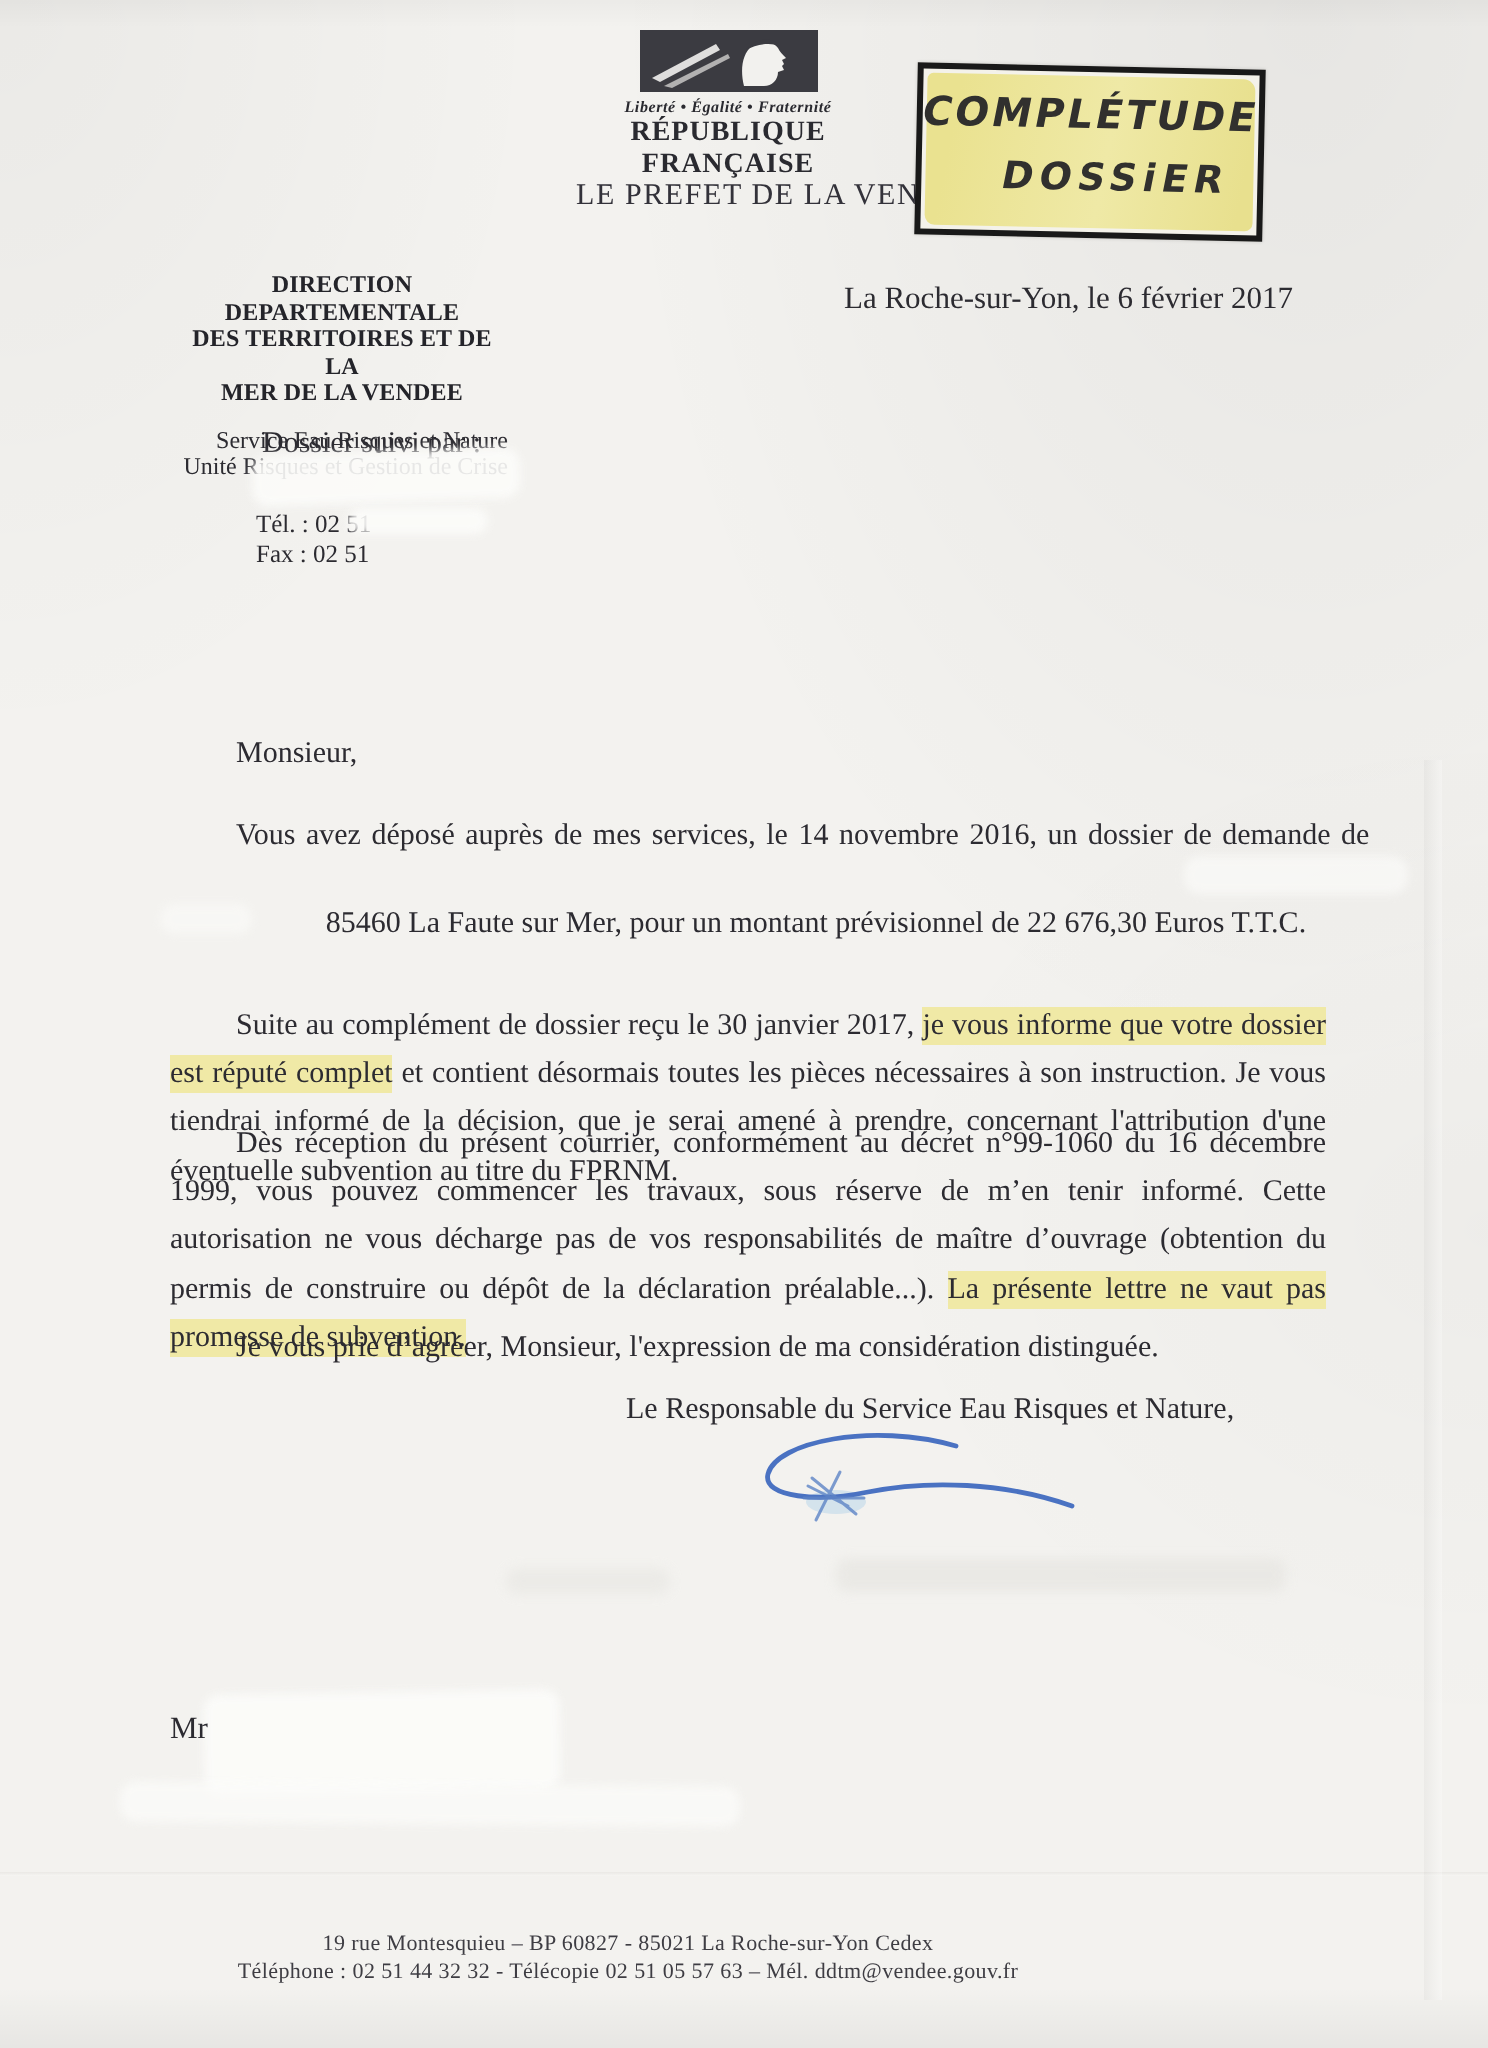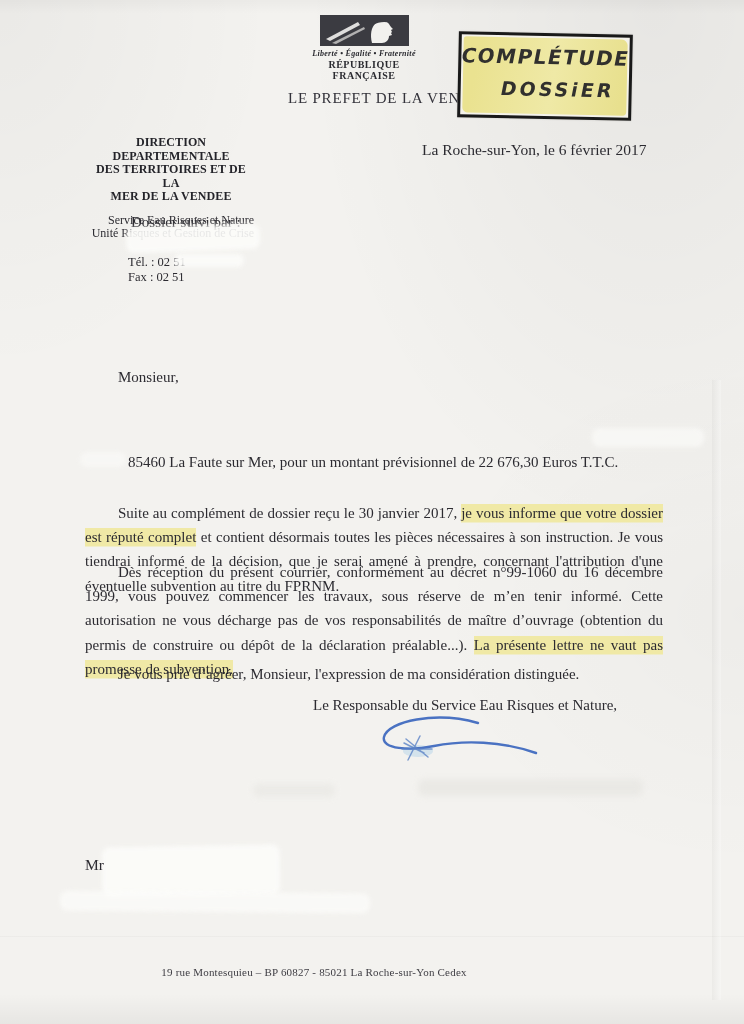--- a/index.html
+++ b/index.html
@@ -13,21 +13,21 @@
       linear-gradient(to bottom, rgba(0,0,0,.03), transparent 14px),
       linear-gradient(to top, rgba(0,0,0,.05), transparent 30px),
       #f3f2ef;
     text-decoration: underline;
   }
   .abs{position:absolute;}
   
   #marianne{left:299px;top:15px;width:130px;text-align:center;}
   #marianne svg{display:block;margin:0 auto;}
   .motto{font-size:8px;font-weight:bold;font-style:italic;letter-spacing:.3px;margin-top:3px;color:#2a2a30;}
-  .republic{font-size:10px;font-weight:bold;letter-spacing:.5px;margin-top:1px;color:#2a2a30;}
+  .republic{font-size:14px;font-weight:bold;letter-spacing:.5px;margin-top:1px;color:#2a2a30;}
   #prefet{left:288px;top:90px;font-size:15px;letter-spacing:.8px;color:#33323a;}
   
   #notebox{
     left:458px;top:33px;width:168px;height:80px;
     border:3px solid #191919;transform:rotate(1.2deg);
     background:#f4f2ea;box-shadow:0 0 2px rgba(0,0,0,.15);
   }
   #notebox .yellow{
     position:absolute;left:2px;top:2px;right:2px;bottom:2px;
     background:linear-gradient(100deg,#eae290 10%,#efe9a6 55%,#e8e08e 95%);
@@ -49,21 +49,21 @@
   #tel{left:128px;top:255px;font-size:12.5px;}
   #fax{left:128px;top:270px;font-size:12.5px;}
   
   #dateline{left:422px;top:141px;font-size:15.5px;}
   
   .bodytext{left:85px;width:578px;font-size:15px;line-height:24.2px;text-align:justify;}
   .indent{text-indent:33px;}
   #salutation{top:365px;text-align:left;}
   #p1a{top:406px;}
   .fixedline{white-space:nowrap;word-spacing:1.5px;text-align:left;}
-  #p1c{top:454px;left:128px;width:560px;text-align:left;font-size:15px;}
+  #p1c{top:454px;left:128px;width:560px;text-align:center;font-size:15px;}
   #p2{top:501px;}
   #p3{top:560px;}
   #closing{top:662px;text-align:left;}
   .hl{background:#f0e9a6;box-shadow:0 1.5px 0 #f0e9a6, 0 -1.5px 0 #f0e9a6;}
   #signer{left:313px;top:697px;font-size:15px;}
   #signature{left:366px;top:709px;}
   
   .ghost{background:#e8e7e3;filter:blur(3px);border-radius:6px;}
   #ghost1{left:253px;top:784px;width:82px;height:13px;opacity:.65;}
   #ghost2{left:418px;top:779px;width:225px;height:17px;opacity:.8;}
@@ -121,20 +121,21 @@
   </div>
   <div class="abs" id="dossier-suivi">Dossier suivi par :</div>
   <div class="abs" id="tel">Tél. : 02 51</div>
   <div class="abs" id="fax">Fax : 02 51</div>
 
   <div class="abs" id="dateline">La Roche-sur-Yon, le 6 février 2017</div>
 
   <div class="abs bodytext indent" id="salutation">Monsieur,</div>
 
   <div class="abs bodytext" id="p1a">
+    <div class="fixedline indent">Vous avez déposé auprès de mes services, le 14 novembre 2016, un dossier de demande de</div>
   </div>
   <div class="abs" id="p1c">85460 La Faute sur Mer, pour un montant prévisionnel de 22 676,30 Euros T.T.C.</div>
 
   <div class="abs bodytext indent" id="p2"><span>Suite au complément de dossier reçu le 30 janvier 2017, </span><span class="hl">je vous informe que votre dossier est réputé complet</span><span> et contient désormais toutes les pièces nécessaires à son instruction. Je vous tiendrai informé de la décision, que je serai amené à prendre, concernant l'attribution d'une éventuelle subvention au titre du FPRNM.</span></div>
 
   <div class="abs bodytext indent" id="p3"><span>Dès réception du présent courrier, conformément au décret n°99-1060 du 16 décembre 1999, vous pouvez commencer les travaux, sous réserve de m’en tenir informé. Cette autorisation ne vous décharge pas de vos responsabilités de maître d’ouvrage (obtention du permis de construire ou dépôt de la déclaration préalable...). </span><span class="hl">La présente lettre ne vaut pas promesse de subvention.</span></div>
 
   <div class="abs bodytext indent" id="closing">Je vous prie d’agréer, Monsieur, l'expression de ma considération distinguée.</div>
 
   <div class="abs" id="signer">Le Responsable du Service Eau Risques et Nature,</div>
@@ -156,15 +157,16 @@
   <div class="abs whiteout" id="wo-mr1"></div>
   <div class="abs whiteout" id="wo-mr2"></div>
 
   <div class="abs" id="recipient">Mr</div>
 
   <div class="abs" id="crease"></div>
   <div class="abs" id="edge-streak"></div>
 
   <div class="abs" id="footer">
     <div>19  rue Montesquieu – BP 60827  - 85021 La Roche-sur-Yon Cedex</div>
+    <div>Téléphone : 02 51 44 32 32 -  Télécopie 02 51 05 57 63 – Mél. ddtm@vendee.gouv.fr</div>
   </div>
 
 </div>
 
 </body></html>

